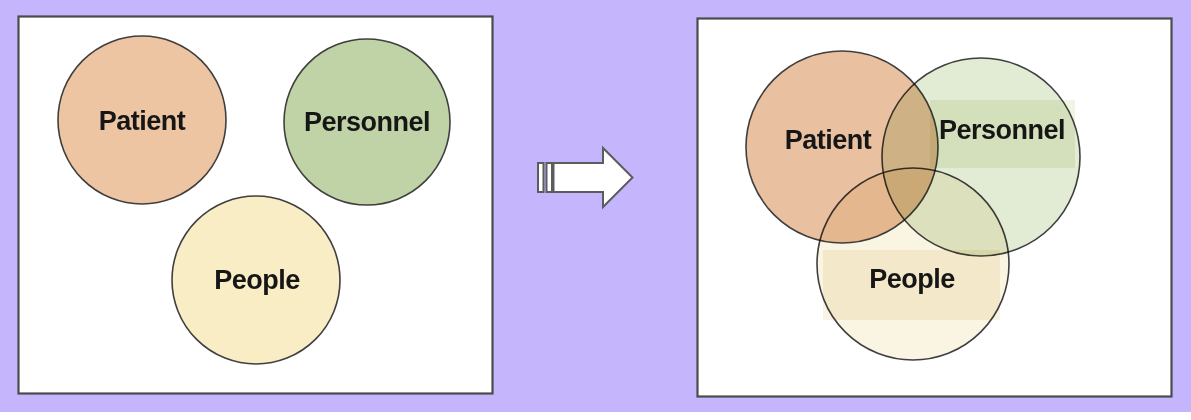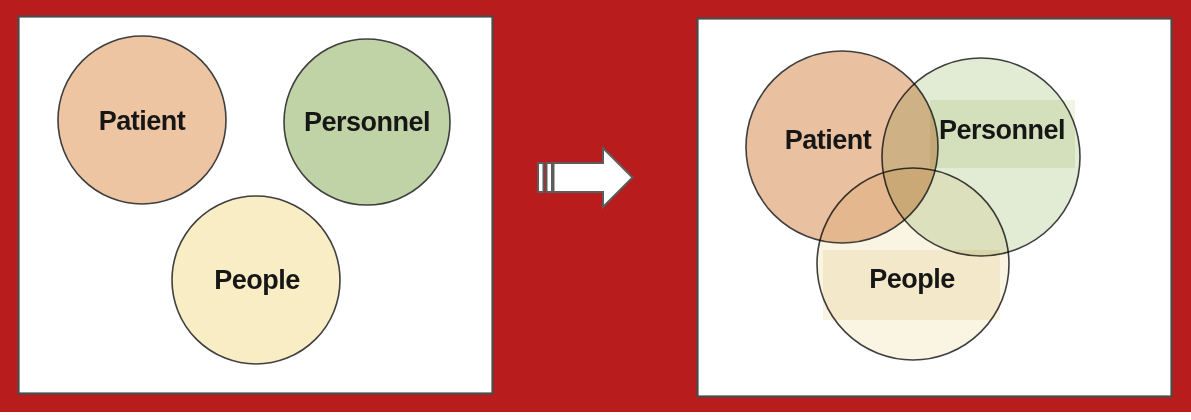--- a/index.html
+++ b/index.html
@@ -1,20 +1,20 @@
 <!DOCTYPE html>
 <html><head>
 <meta charset="utf-8">
 <style>
   html, body { margin: 0; padding: 0; background: #ffffff; }
   .stage {
     position: relative;
     width: 1191px;
     height: 412px;
-    background: #b91c1c;
+    background: #c4b5fd;
     overflow: hidden;
   }
   svg { display: block; }
   .frame {
     fill: #ffffff;
     stroke-width: 2.2;
   }
   .set-circle {
     stroke-width: 1.6;
   }

